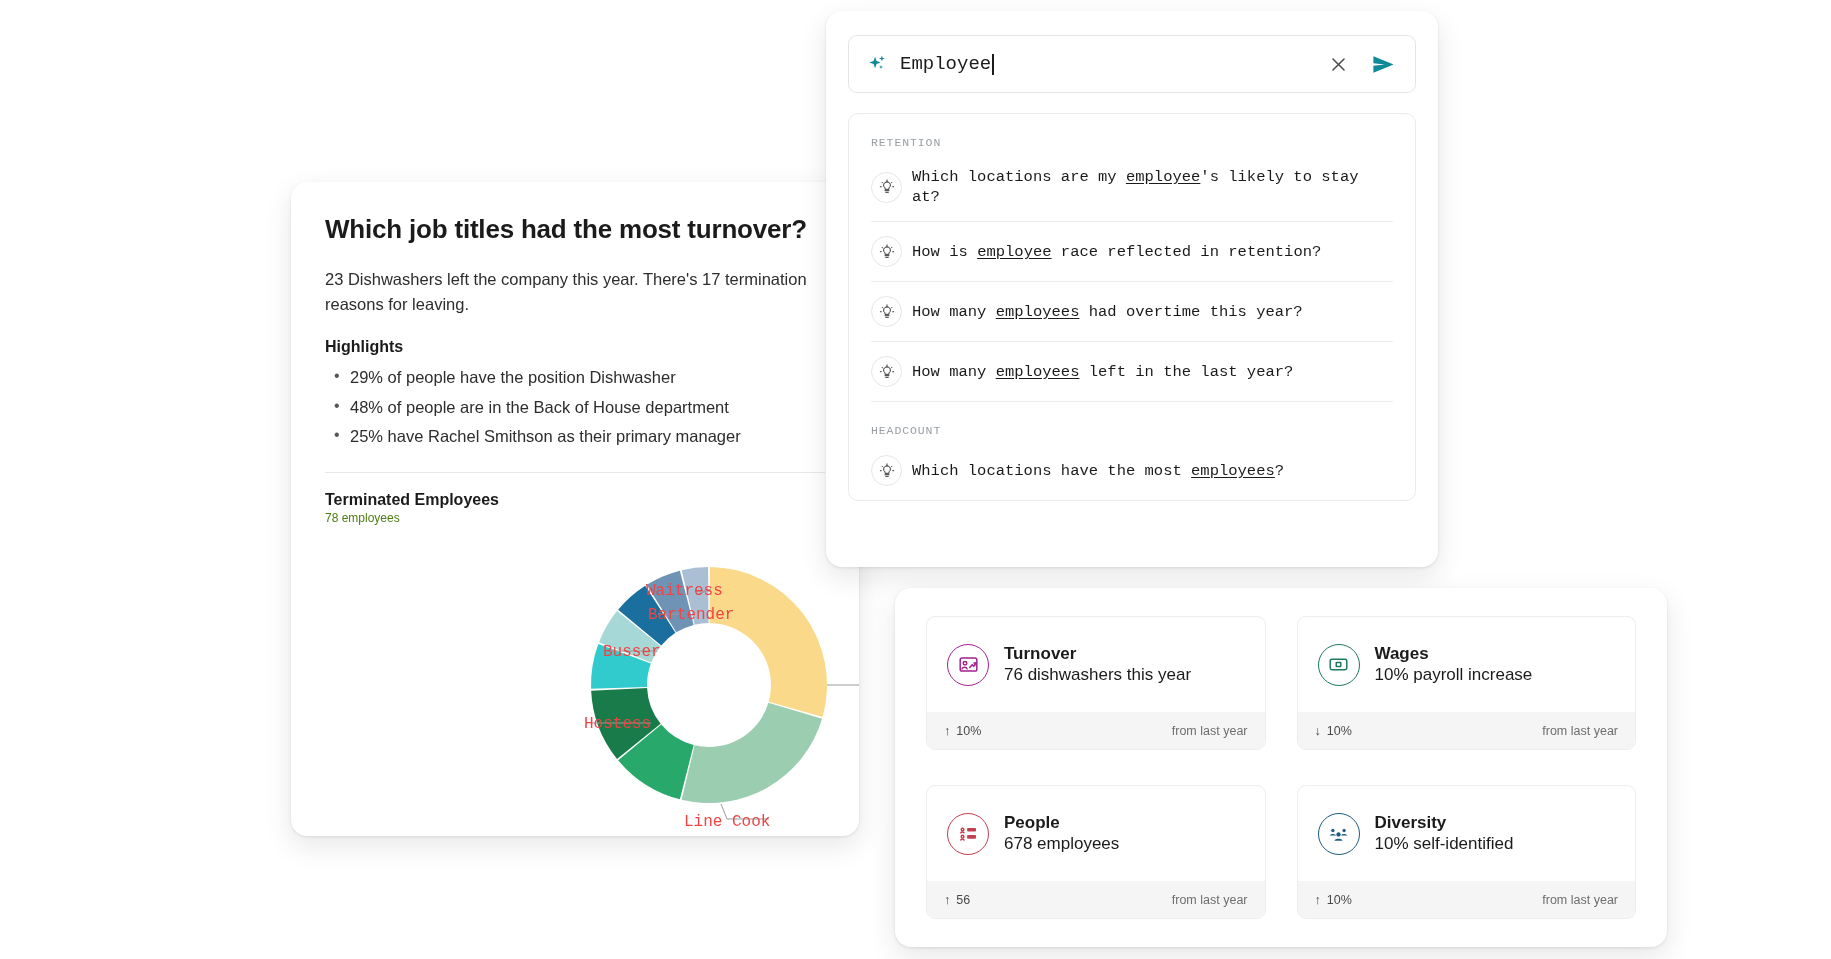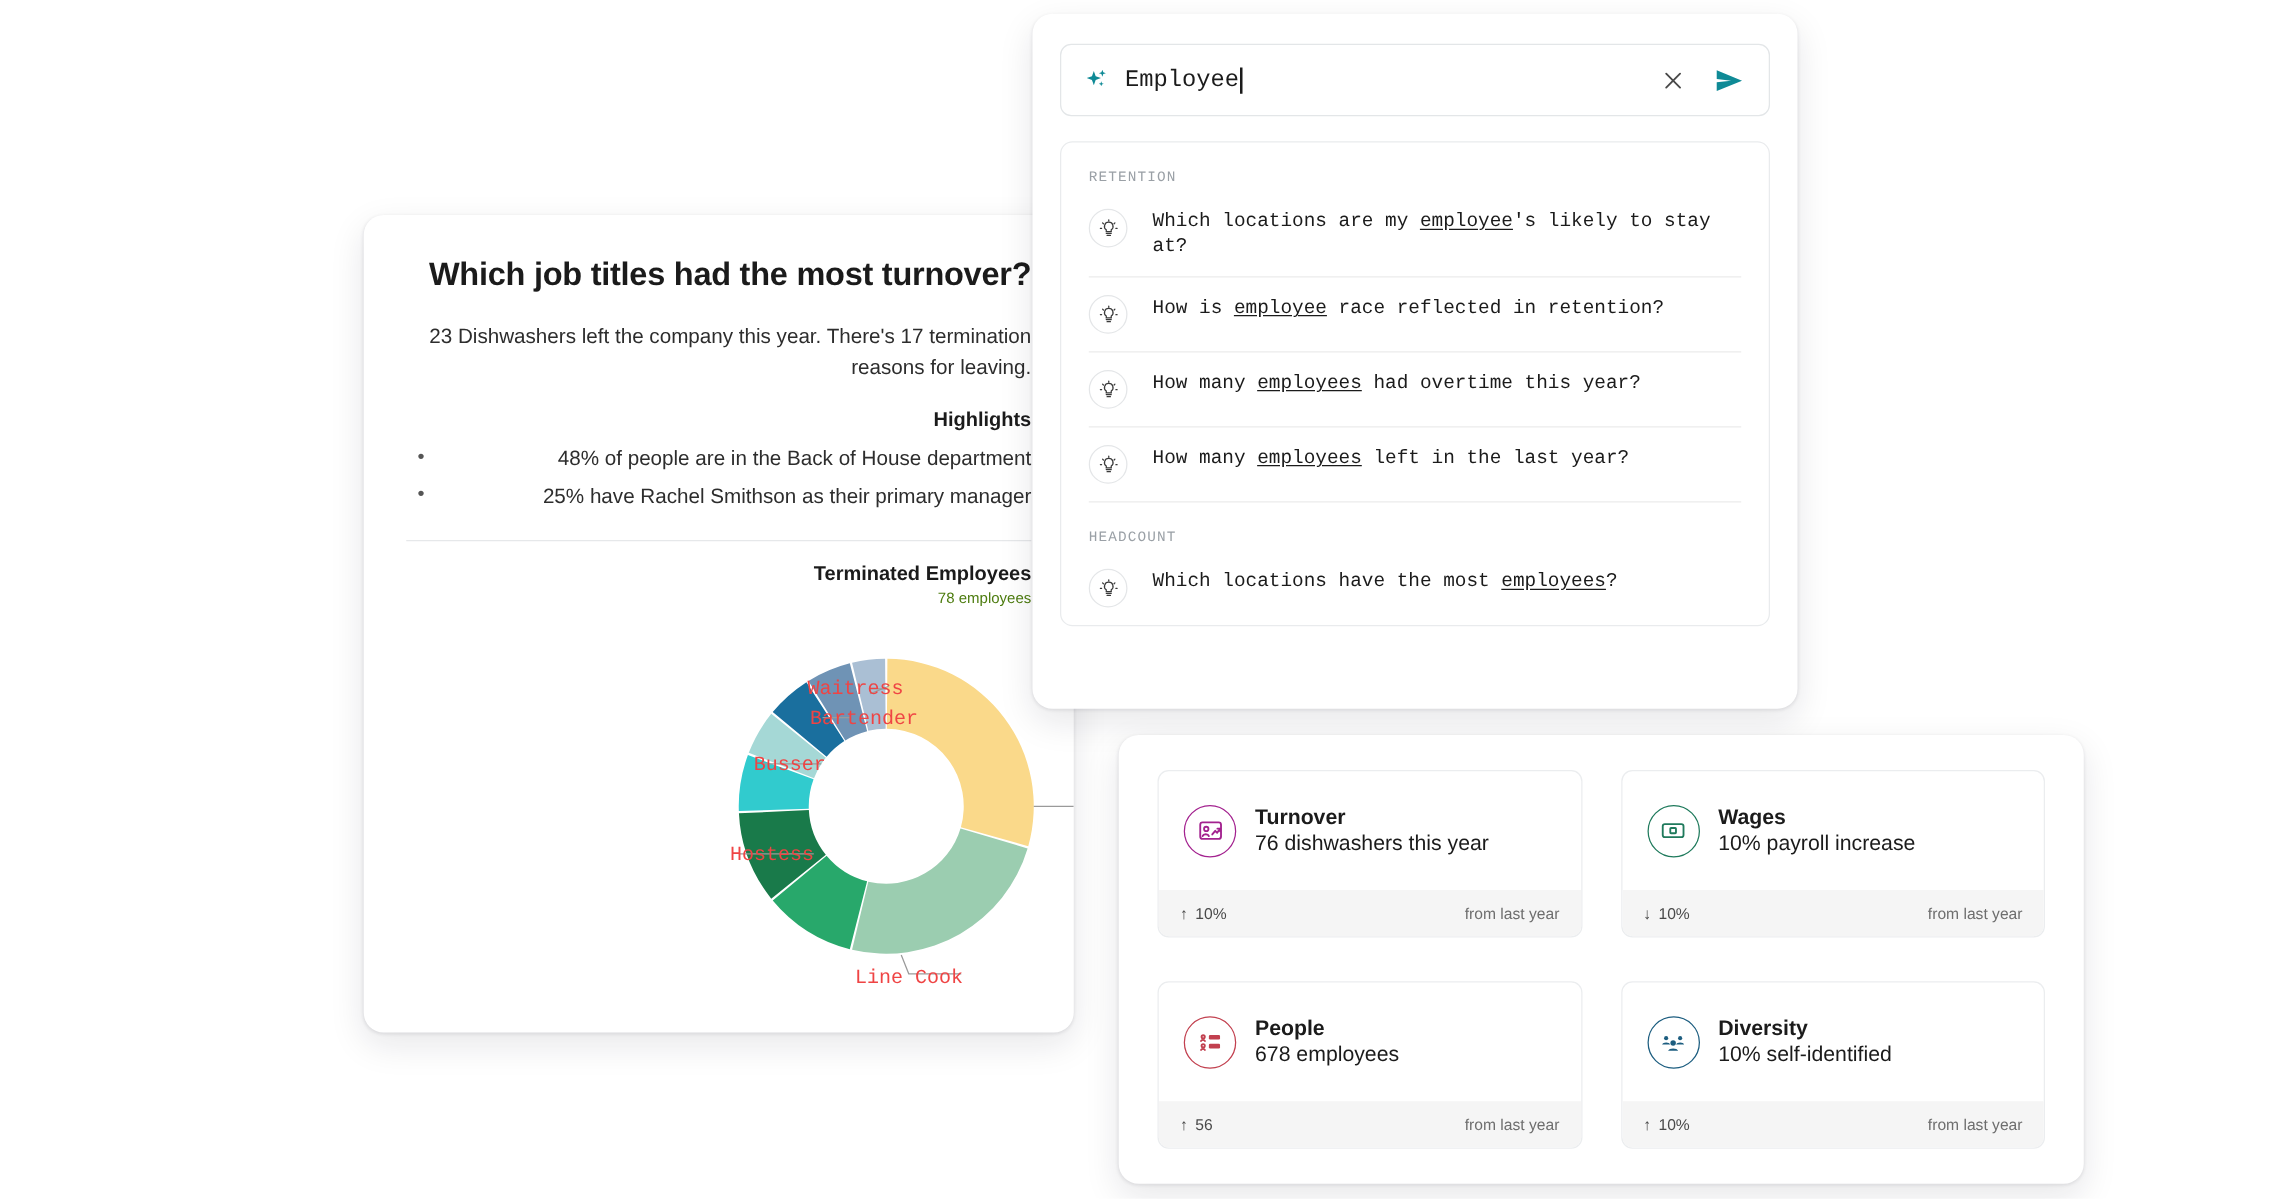--- a/index.html
+++ b/index.html
@@ -13,21 +13,21 @@
 
   
   .card {
     position: absolute;
     background: #ffffff;
     border-radius: 14px;
     box-shadow: 0 1px 3px rgba(16,24,40,.10), 0 10px 28px rgba(16,24,40,.10);
   }
 
   
-  #insight-card { left: 291px; top: 172px; width: 568px; height: 654px; border-radius: 16px; overflow: hidden; text-align: right; }
+  #insight-card { left: 291px; top: 182px; width: 568px; height: 654px; border-radius: 16px; overflow: hidden; }
   .insight-pad { padding: 32px 34px 0 34px; }
   .insight-title {
     font-size: 26px; font-weight: bold; color: #1b1b1b; letter-spacing: -.2px;
     line-height: 1.2;
   }
   .insight-desc {
     margin-top: 22px; font-size: 16.5px; color: #2d2d2d; line-height: 1.48; max-width: 500px;
   }
   .highlights-label { margin-top: 22px; font-size: 16px; font-weight: bold; color: #1b1b1b; }
   .hl-list { margin-top: 9px; list-style: none; }
@@ -77,21 +77,21 @@
 
   .suggest-box {
     margin-top: 20px; border: 1px solid #e9ebed; border-radius: 10px;
     padding: 0 22px; background: #fff;
   }
   .group-label {
     font-size: 11.5px; letter-spacing: .9px; color: #9aa0a6; padding: 22px 0 4px 0;
     text-transform: uppercase;
   }
   .suggest-row {
-    display: flex; align-items: flex-start; gap: 20px; padding: 14px 0 14px 0;
+    display: flex; align-items: center; gap: 10px; padding: 14px 0 14px 0;
     border-bottom: 1px solid #ececec; cursor: pointer; min-height: 58px;
   }
   .suggest-row.last { border-bottom: none; }
   .bulb-circle {
     flex: 0 0 auto; width: 31px; height: 31px; border-radius: 50%;
     border: 1px solid #e4e6e8; display: flex; align-items: center; justify-content: center;
     background: #fff;
   }
   .suggest-text { font-size: 15.5px; color: #1b1b1b; line-height: 1.3; }
   .suggest-text u { text-decoration: underline; text-underline-offset: 2px; }
@@ -128,20 +128,21 @@
 <body>
 
 <div id="stage">
 
   <div class="card" id="insight-card">
     <div class="insight-pad">
       <div class="insight-title">Which job titles had the most turnover?</div>
       <div class="insight-desc">23 Dishwashers left the company this year. There's 17 termination reasons for leaving.</div>
       <div class="highlights-label">Highlights</div>
       <ul class="hl-list">
+        <li>29% of people have the position Dishwasher</li>
         <li>48% of people are in the Back of House department</li>
         <li>25% have Rachel Smithson as their primary manager</li>
       </ul>
     </div>
     <div class="insight-divider"></div>
 
     <div class="chart-head">
       <div class="chart-title">Terminated Employees</div>
       <div class="chart-sub">78 employees</div>
     </div>

